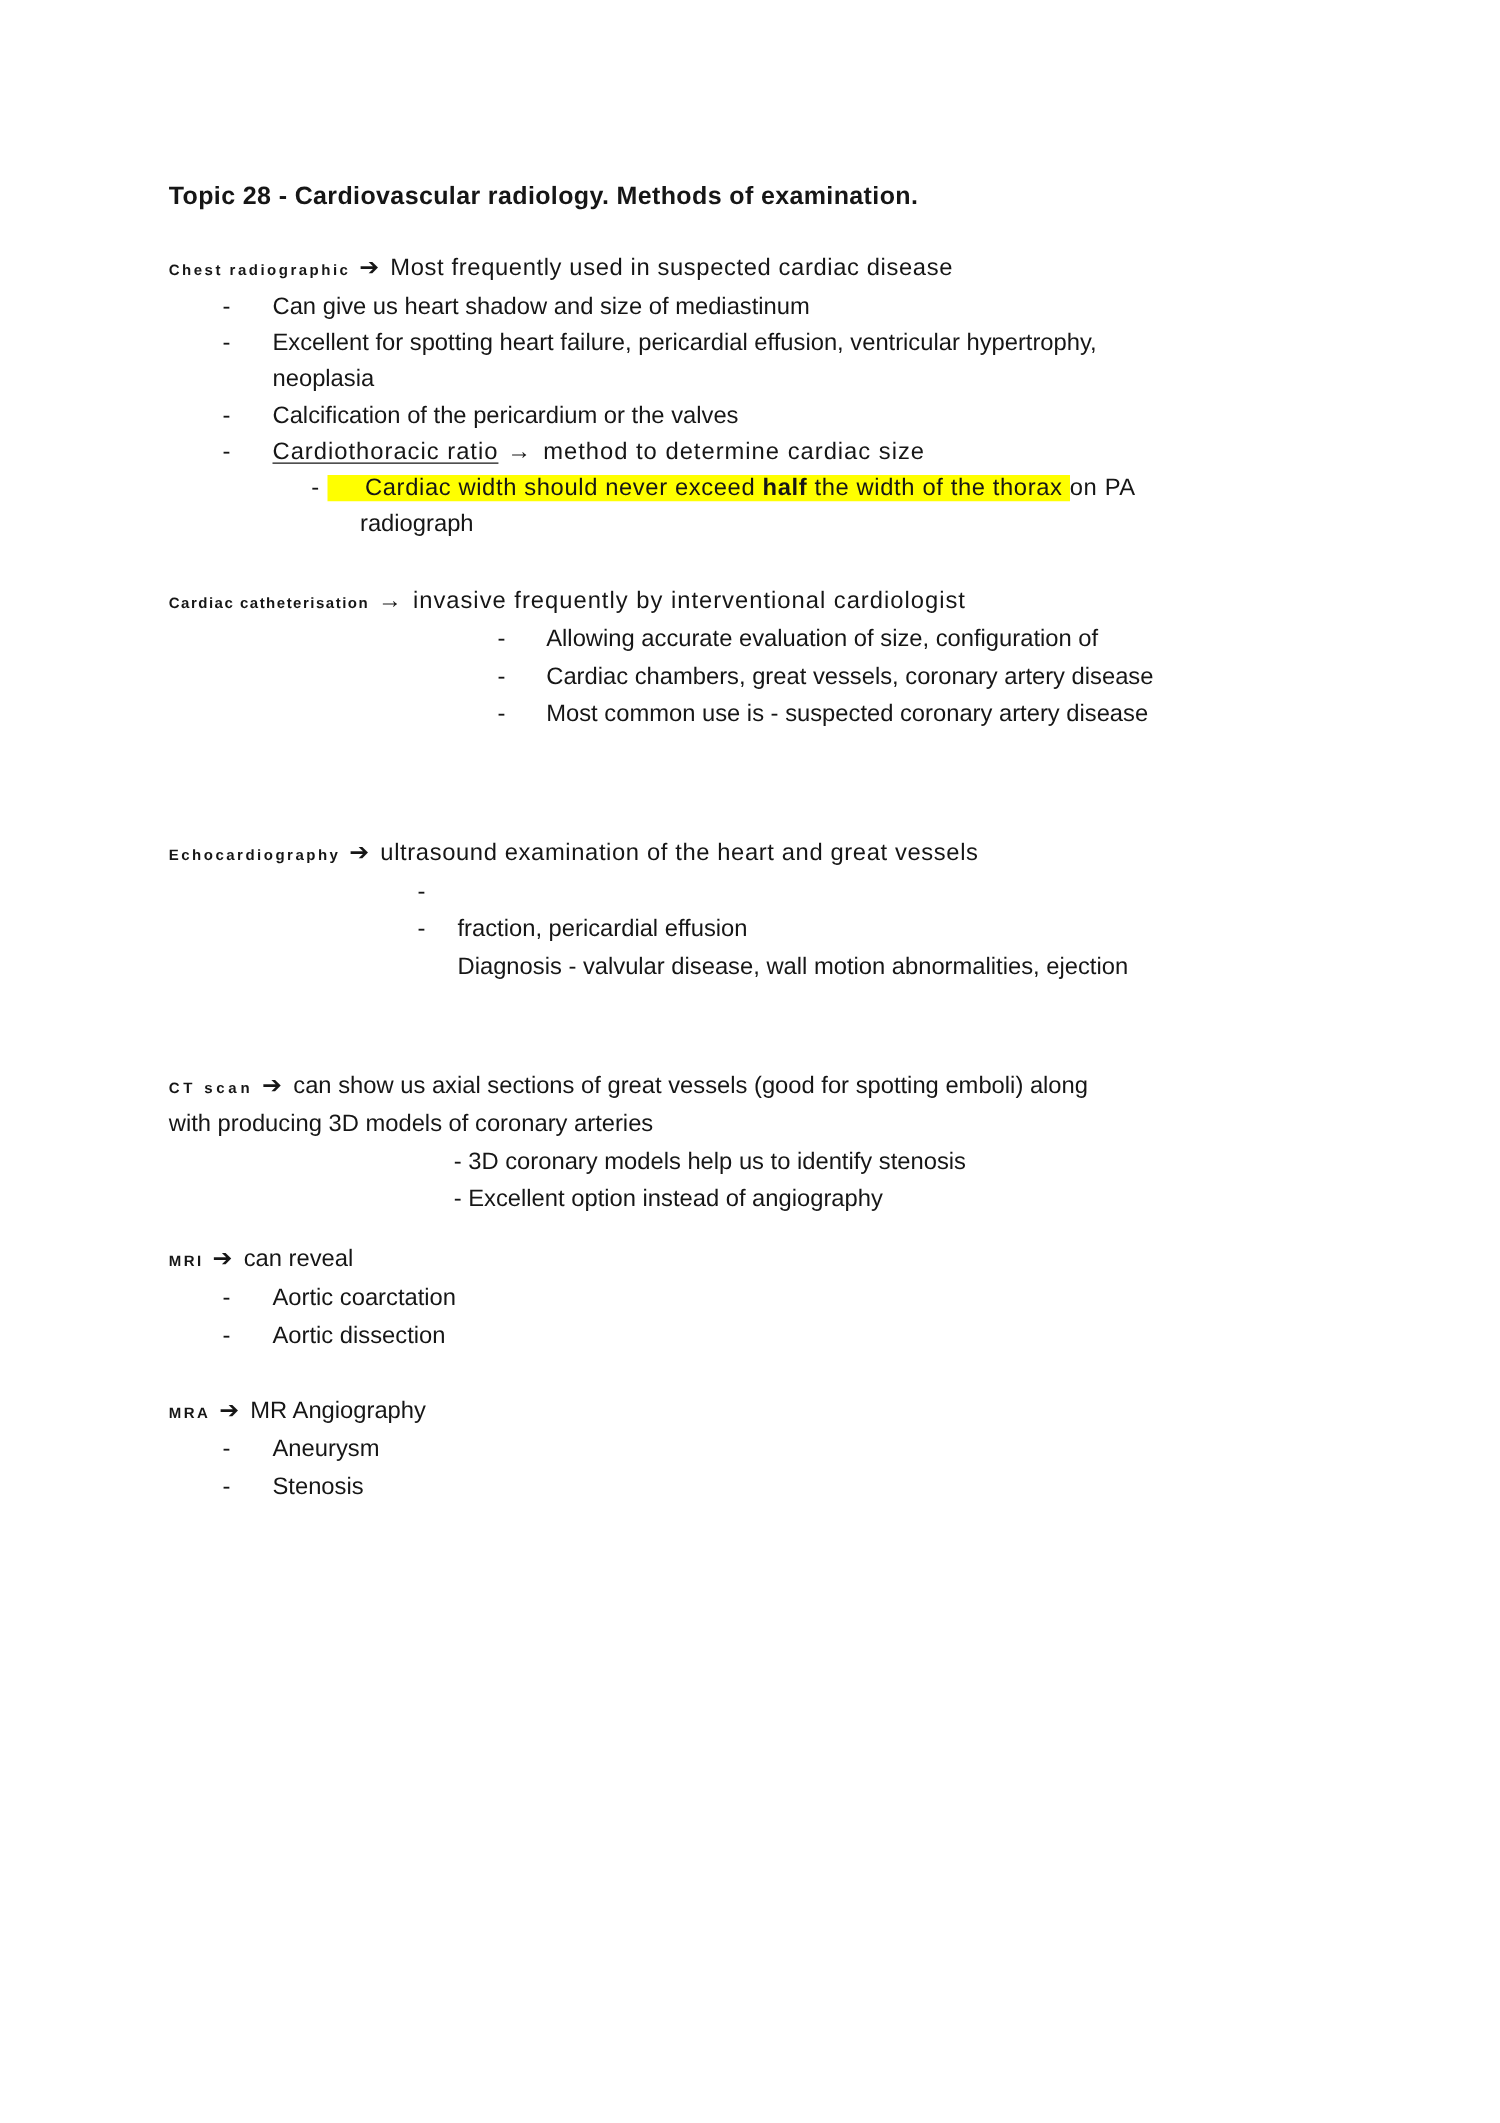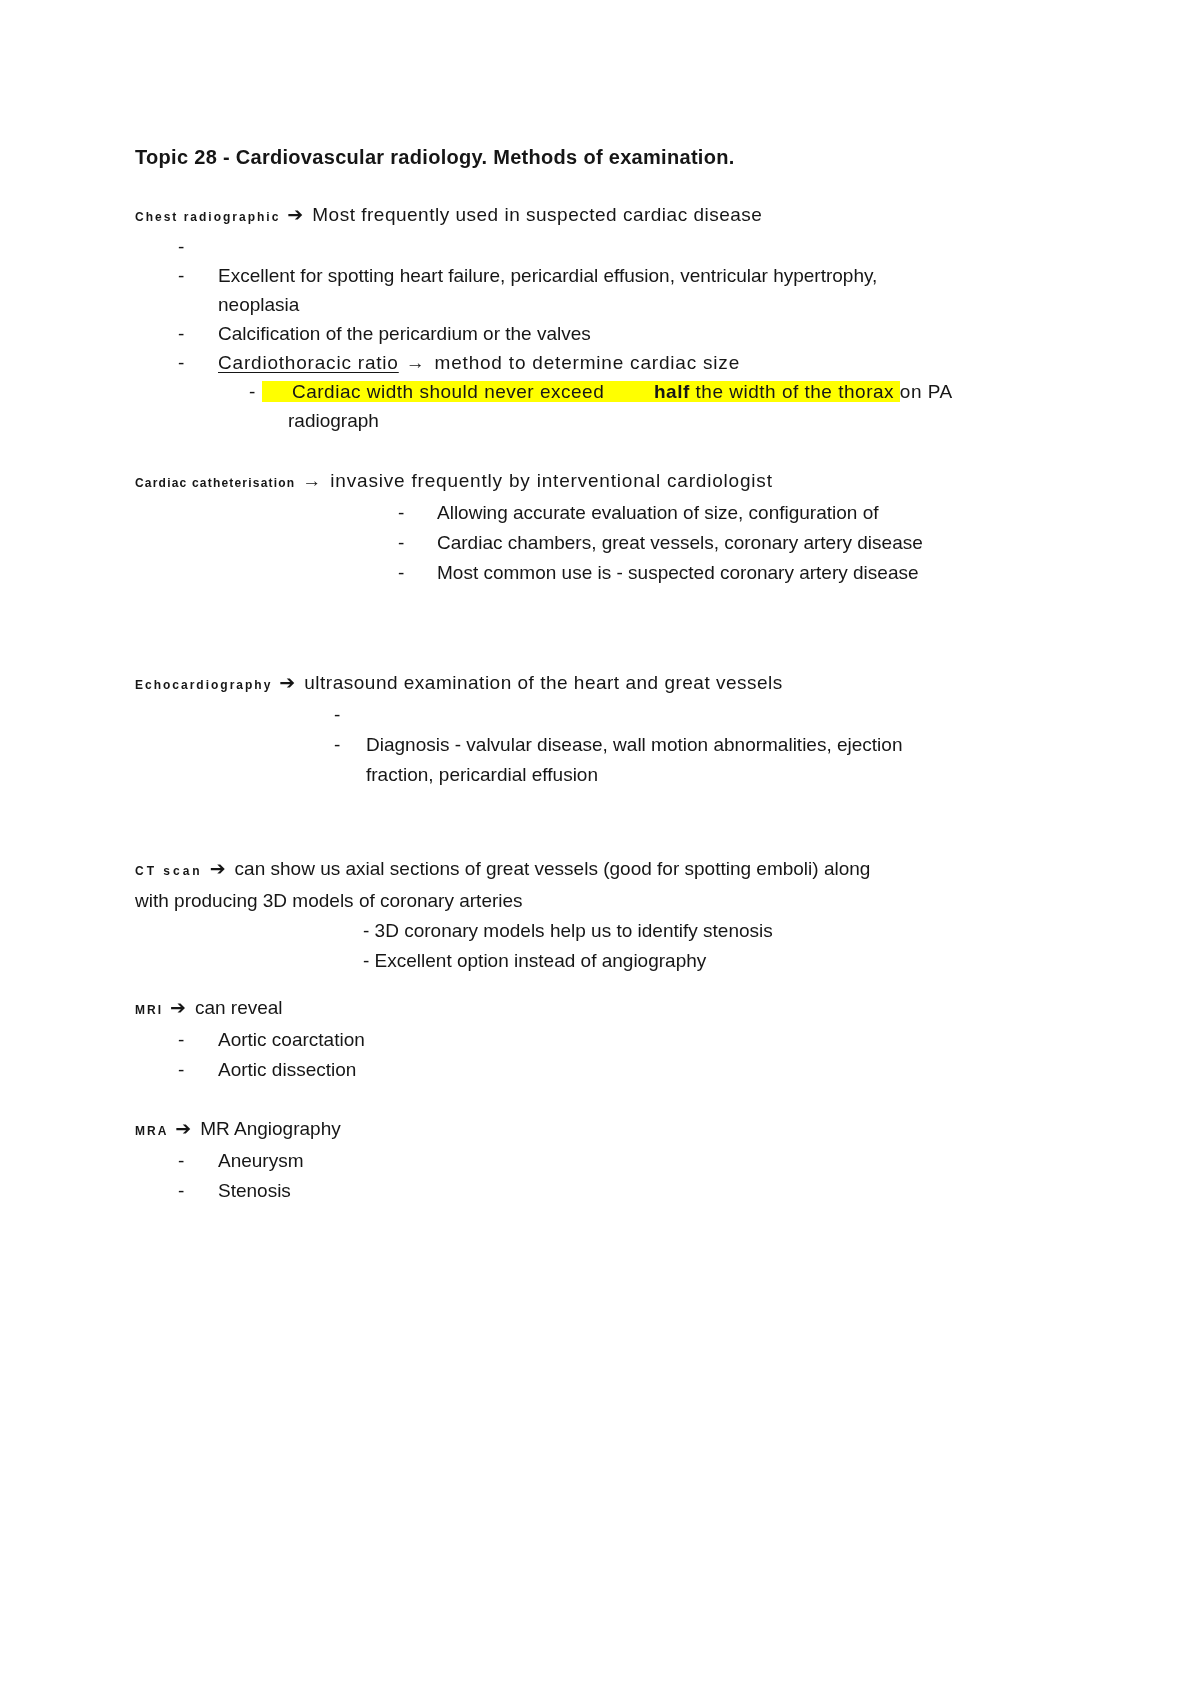--- a/index.html
+++ b/index.html
@@ -34,35 +34,38 @@
   .dash { box-sizing: border-box; flex: 0 0 auto; }
   .d-l1   { flex-basis: 83px;  padding-left: 43px; }
   .d-l2   { flex-basis: 127px; padding-left: 114px; }
   .d-cath { flex-basis: 302px; padding-left: 263px; }
   .d-echo { flex-basis: 231px; padding-left: 199px; }
   .btxt { flex: 1 1 auto; min-width: 0; }
   .ul { text-decoration: underline; text-underline-offset: 3px; }
   .hl { background: #ffff00; padding-left: 30px; }
   .cont-rad { margin-left: 26px; }
   .ct-bullet { margin-left: 228px; }
-  b { font-weight: bold; margin-left: 44px; }
+  b { font-weight: bold; }
 </style>
 </head>
 <body>
 
 <div class="page">
 
   <h1 class="title">Topic 28 - Cardiovascular radiology. Methods of examination.</h1>
 
   <section class="sec lh29" style="top:200px;">
     <div class="line">
       <span class="hd">Chest radiographic</span><span class="arrow">➔</span><span class="ls05">Most frequently used in suspected cardiac disease</span>
     </div>
     <div class="brow">
       <span class="dash d-l1">-</span>
+      <div class="btxt">
+          <div class="line">Can give us heart shadow and size of mediastinum</div>
+        </div>
     </div>
     <div class="brow">
       <span class="dash d-l1">-</span>
       <div class="btxt">
         <div class="line">Excellent for spotting heart failure, pericardial effusion, ventricular hypertrophy,</div>
         <div class="line">neoplasia</div>
       </div>
     </div>
     <div class="brow">
       <span class="dash d-l1">-</span>
@@ -116,22 +119,22 @@
   <section class="sec lh30" style="top:668px;">
     <div class="line">
       <span class="hd">Echocardiography</span><span class="arrow">➔</span><span class="ls05">ultrasound examination of the heart and great vessels</span>
     </div>
     <div class="brow">
       <span class="dash d-echo">-</span>
     </div>
     <div class="brow">
       <span class="dash d-echo">-</span>
       <div class="btxt">
+        <div class="line">fraction, pericardial effusion</div>
         <div class="line">Diagnosis - valvular disease, wall motion abnormalities, ejection</div>
-        <div class="line">fraction, pericardial effusion</div>
       </div>
     </div>
   </section>
 
   <section class="sec lh30" style="top:854px;">
     <div class="line">
       <span class="hd" style="letter-spacing:3px;">CT scan</span><span class="arrow">➔</span><span>can show us axial sections of great vessels (good for spotting emboli) along</span>
     </div>
     <div class="line">with producing 3D models of coronary arteries</div>
     <div class="line ct-bullet">- 3D coronary models help us to identify stenosis</div>

